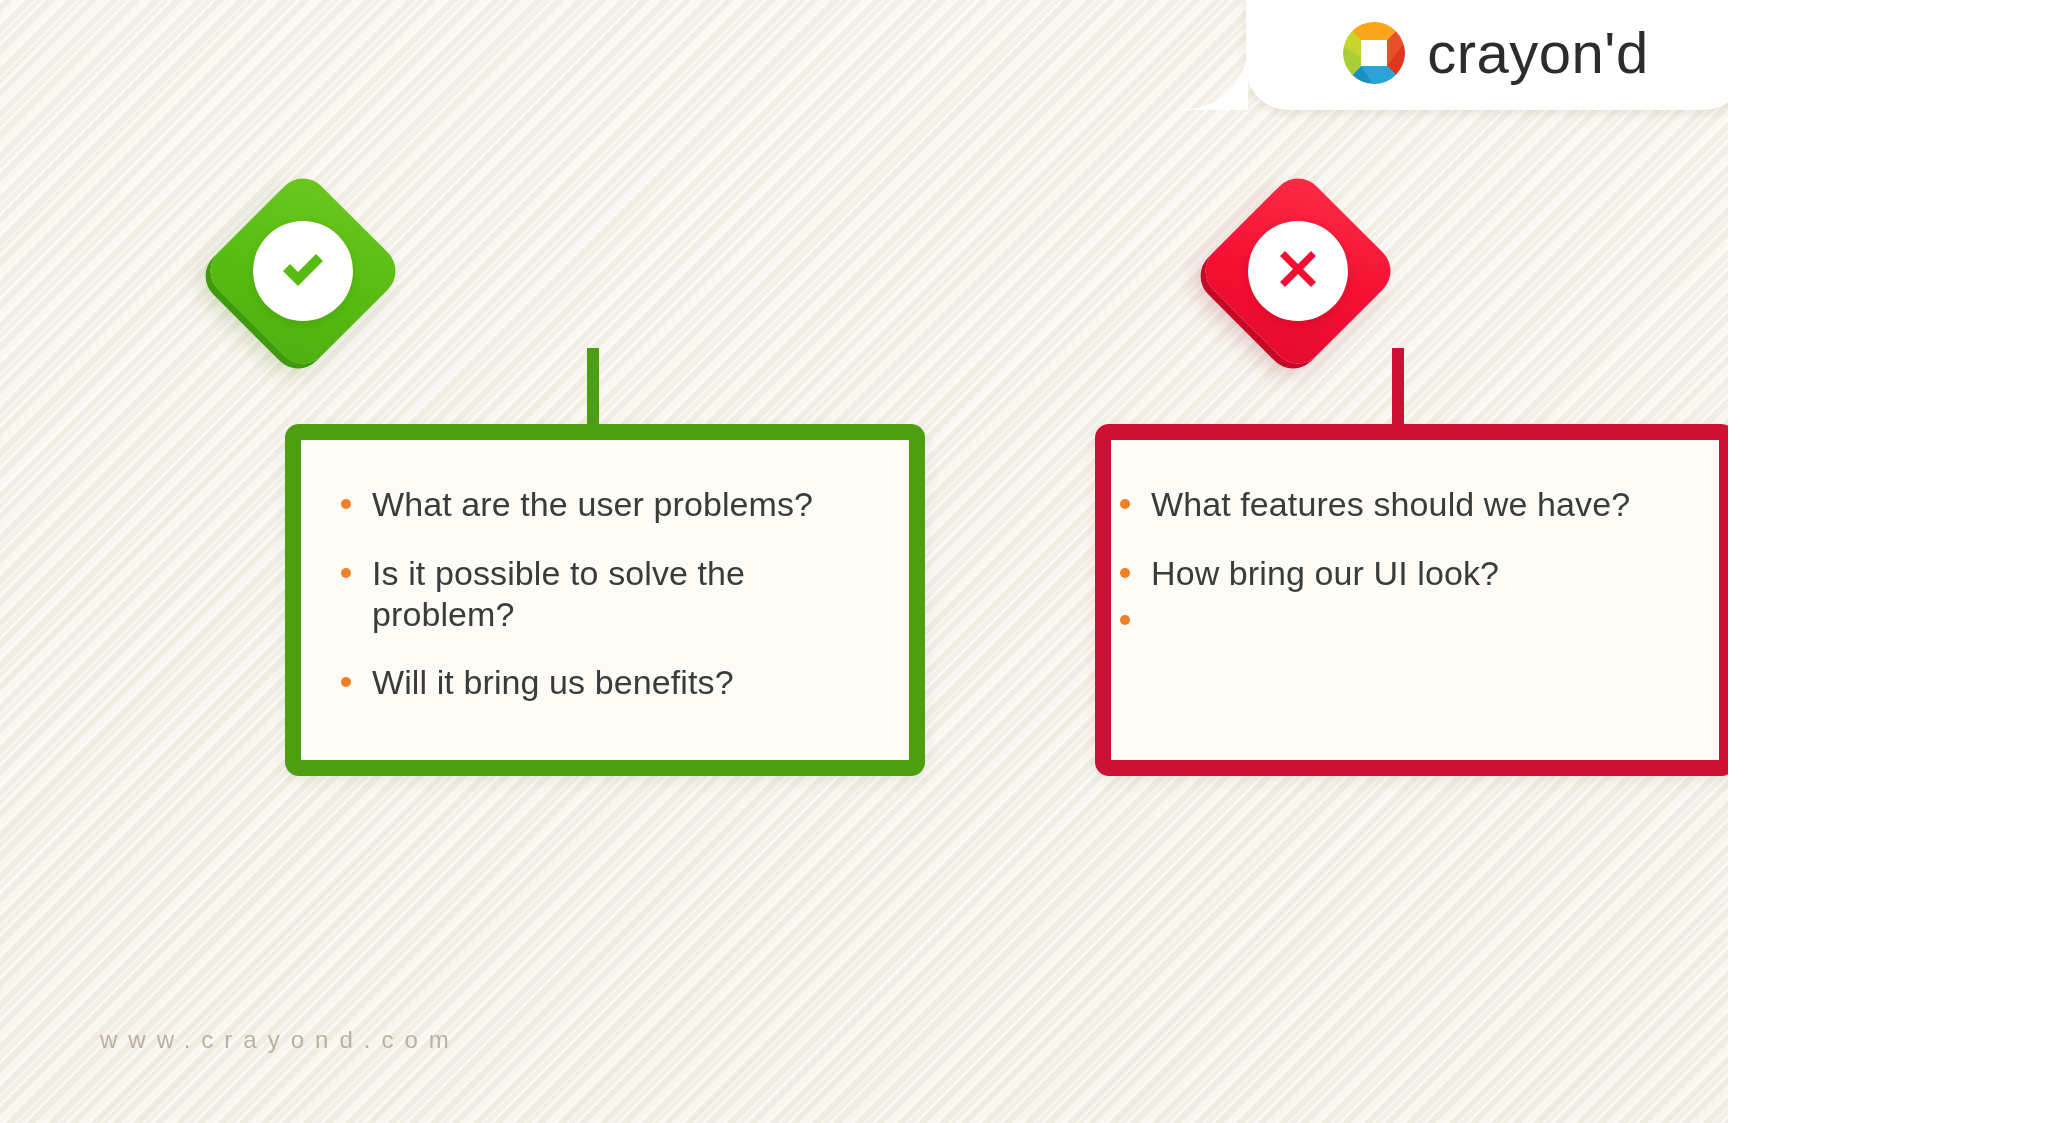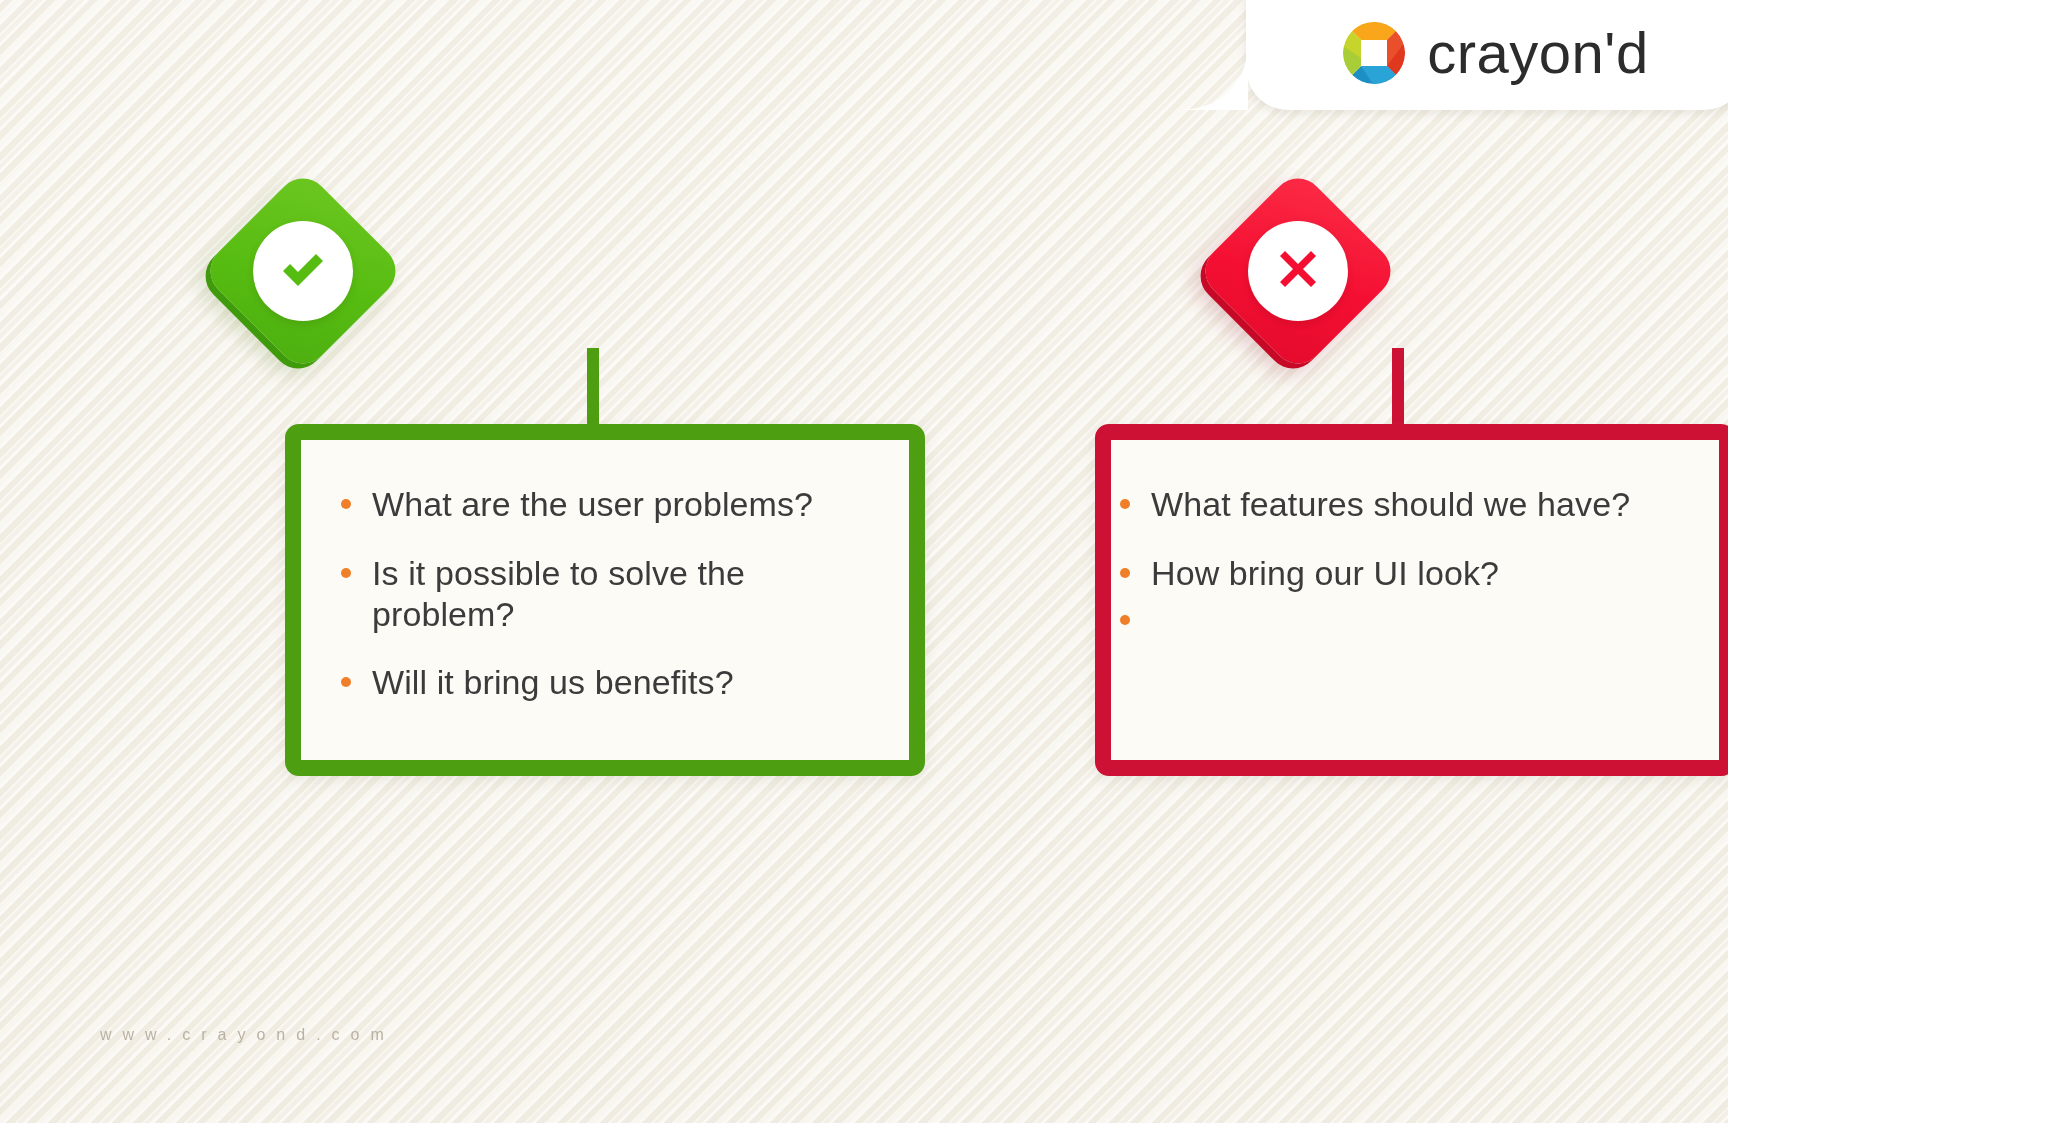--- a/index.html
+++ b/index.html
@@ -174,21 +174,21 @@
     background: #ef7f28;
     position: relative;
     top: -7px;
   }
 
   
   .footer-url {
     position: absolute;
     left: 100px;
     top: 1026px;
-    font-size: 16px;
+    font-size: 24px;
     letter-spacing: 11px;
     color: #b9b2a4;
     white-space: nowrap;
   }
 </style>
 </head>
 <body>
 
 <div id="slide">
 

